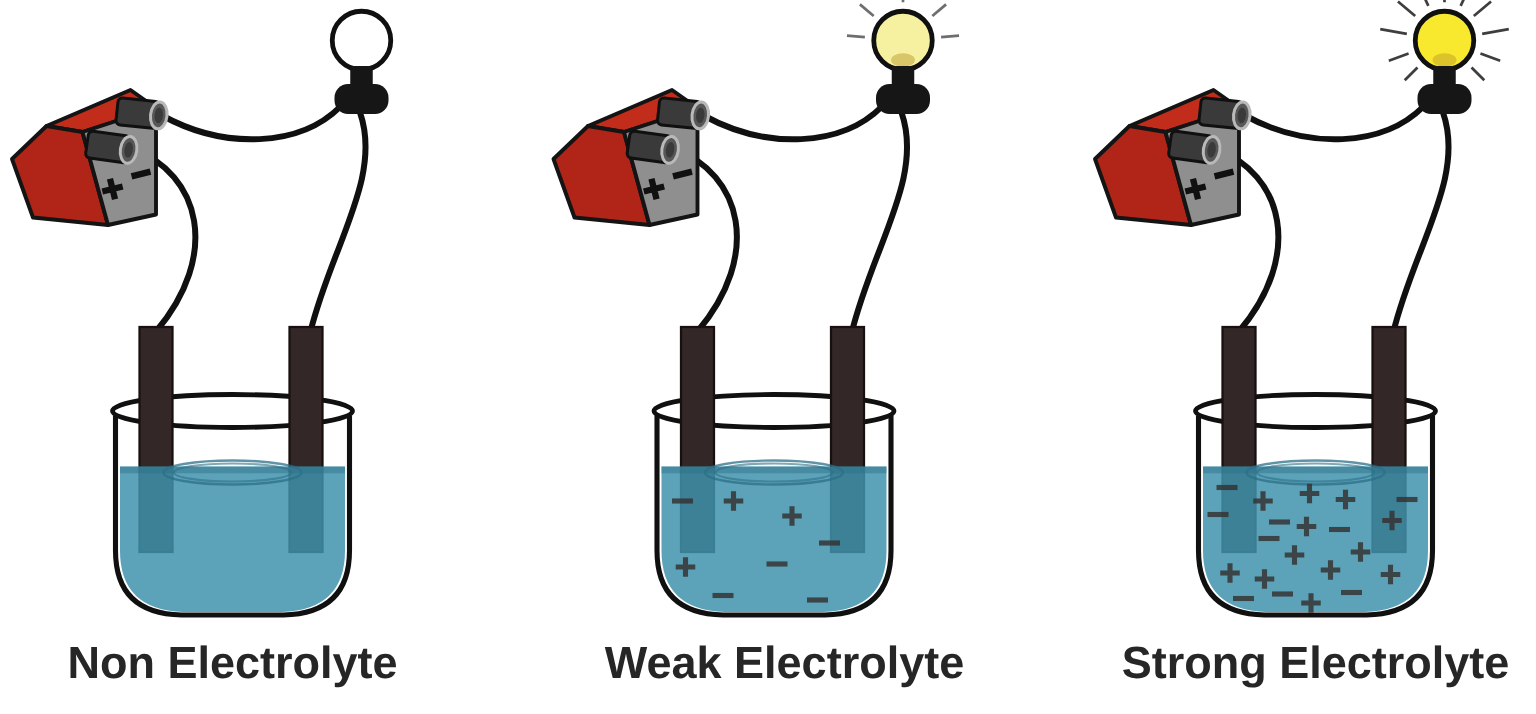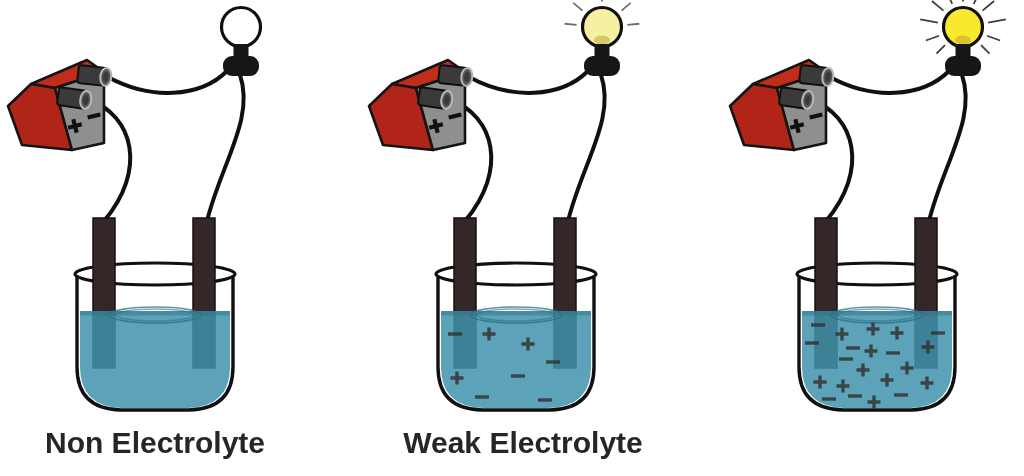--- a/index.html
+++ b/index.html
@@ -255,13 +255,14 @@
             <path d="M-6.5,0 H6.5 M0,-6.5 V6.5" stroke="#35302e" stroke-width="3.4" stroke-opacity="0.82" fill="none"></path>
           </g>
           <g transform="translate(179,395)">
             <path d="M-7,0 H7" stroke="#35302e" stroke-width="3.4" stroke-opacity="0.82" fill="none"></path>
           </g>
         </g>
       </g>
     </svg>
   <div class="panel-label pl-0">Non Electrolyte</div>
   <div class="panel-label pl-1">Weak Electrolyte</div>
+  <div class="panel-label pl-2">Strong Electrolyte</div>
 </div>
 
 </body></html>

